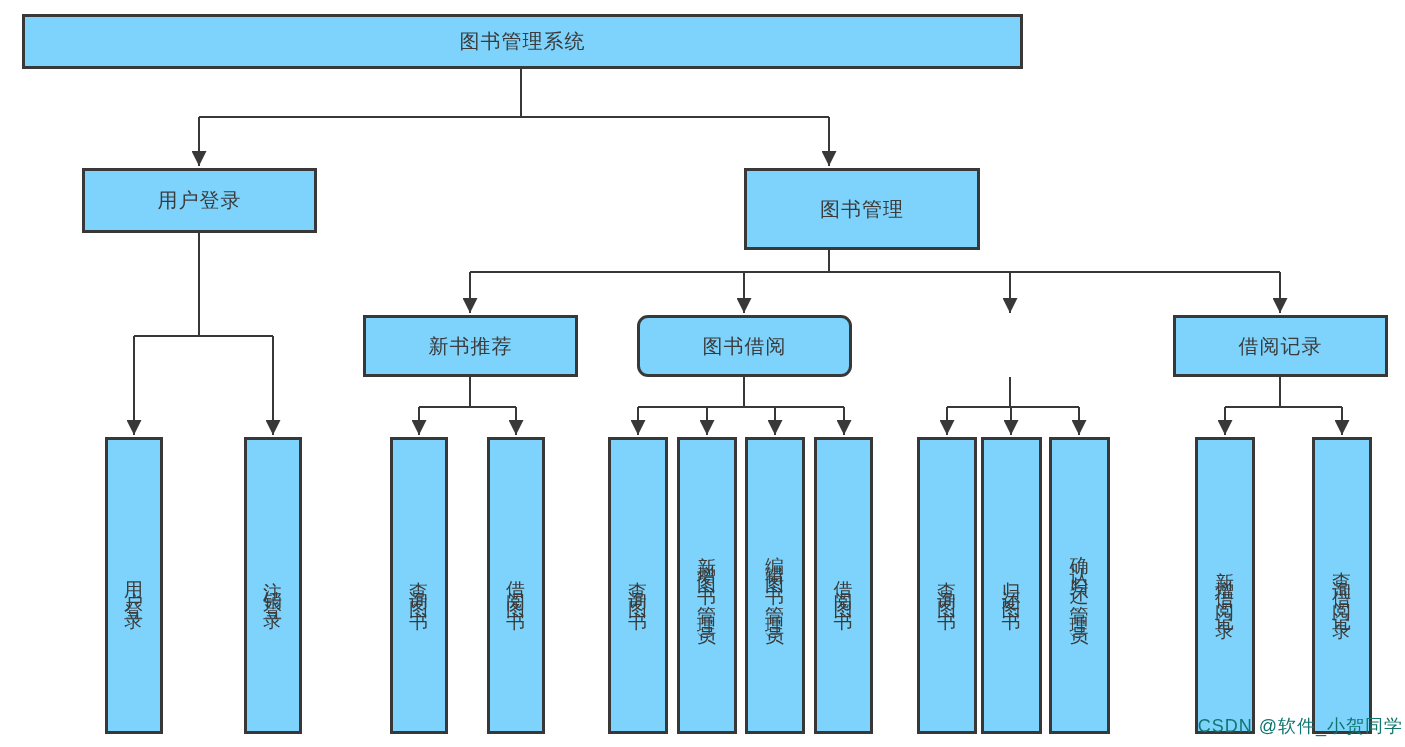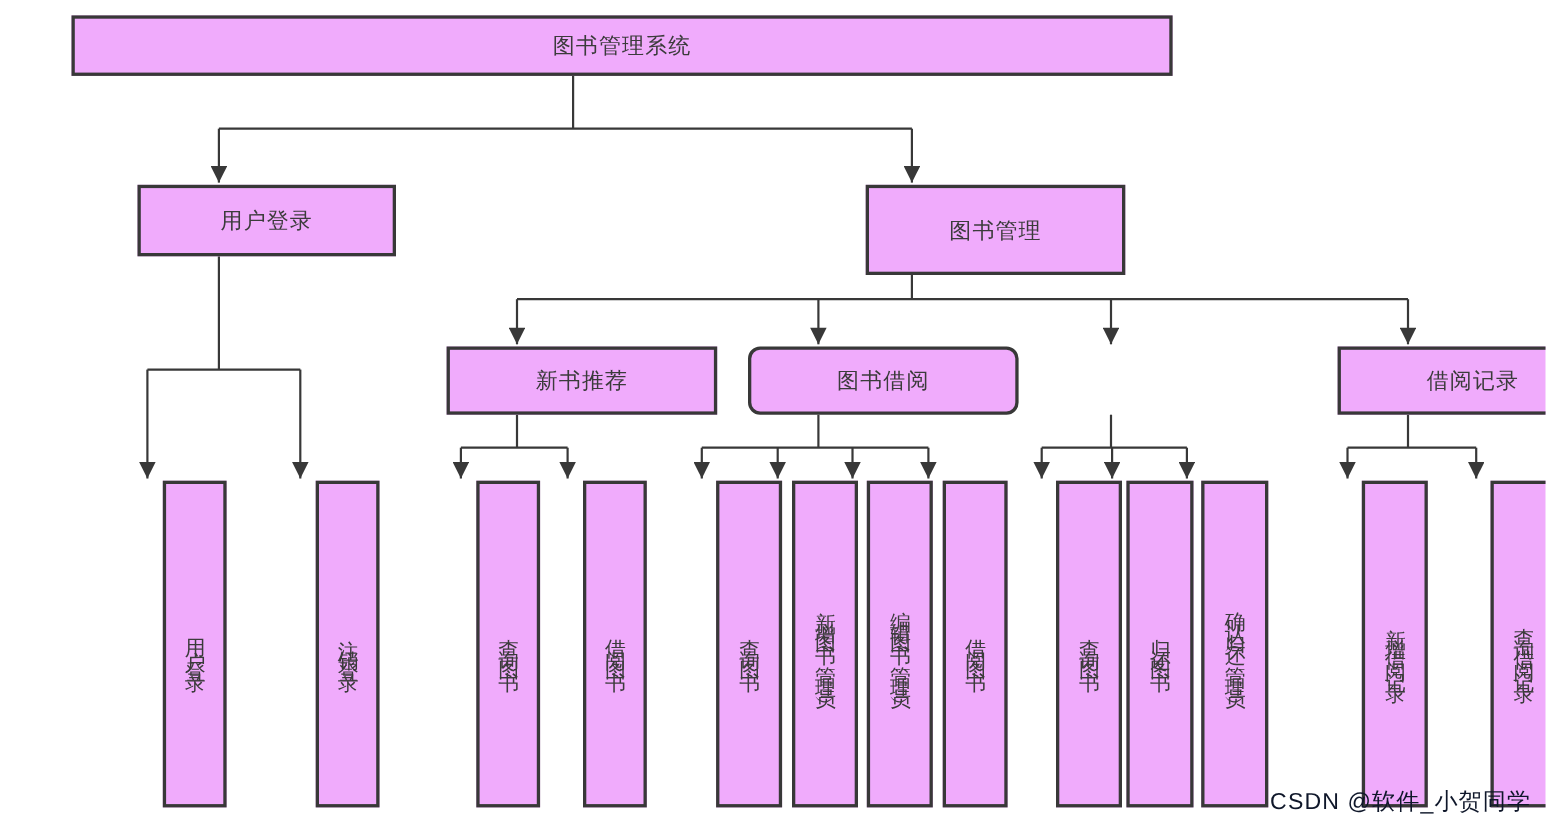--- a/index.html
+++ b/index.html
@@ -7,64 +7,63 @@
   body {
     width: 1405px; height: 747px;
     font-family: "Liberation Sans", sans-serif;
     position: relative; overflow: hidden;
   }
   .stage { position: relative; width: 1405px; height: 747px; background: #ffffff; }
   svg.wires { position: absolute; left: 0; top: 0; width: 1405px; height: 747px; }
   .box {
     position: absolute;
     border: 3px solid #383838;
-    background: #f0abfc;
+    background: #7dd3fc;
     display: flex; align-items: center; justify-content: center;
     color: #3b3b3b;
     font-size: 20px;
     letter-spacing: 1px;
     z-index: 2;
-    margin-left: 43px;
   }
   .vbox .lbl {
     writing-mode: vertical-lr;
     text-orientation: mixed;
     letter-spacing: 10px;
     font-size: 19px;
     line-height: 1;
     white-space: nowrap;
   }
   
   .n-root   { left: 22px;  top: 14px;  width: 1001px; height: 55px; }
   .n-login  { left: 82px;  top: 168px; width: 235px;  height: 65px; }
   .n-mgmt   { left: 744px; top: 168px; width: 236px;  height: 82px; }
-  .n-l3     { top: 315px; width: 246px; height: 62px; }
+  .n-l3     { top: 315px; width: 215px; height: 62px; }
   .n-newrec { left: 363px; }
   .n-borrow { left: 637px; border-radius: 11px; }
   .n-cur    { left: 903px; }
   .n-rec    { left: 1173px; }
   .vbox     { top: 437px; height: 297px; }
   .v-a1 { left: 105px;  width: 58px; }
   .v-a2 { left: 244px;  width: 58px; }
   .v-b1 { left: 390px;  width: 58px; }
   .v-b2 { left: 487px;  width: 58px; }
   .v-c1 { left: 608px;  width: 60px; }
   .v-c2 { left: 677px;  width: 60px; }
   .v-c3 { left: 745px;  width: 60px; }
   .v-c4 { left: 814px;  width: 59px; }
   .v-d1 { left: 917px;  width: 60px; }
   .v-d2 { left: 981px;  width: 61px; }
   .v-d3 { left: 1049px; width: 61px; }
   .v-e1 { left: 1195px; width: 60px; }
   .v-e2 { left: 1312px; width: 60px; }
   .watermark {
     position: absolute;
-    right: 13px; top: 714px;
-    font-size: 21px;
-    color: #0f172a;
+    right: 2px; top: 714px;
+    font-size: 18px;
+    color: #0f766e;
     letter-spacing: 1px;
     z-index: 5;
     white-space: nowrap;
   }
 </style>
 </head>
 <body>
 
 <div class="stage">
 

